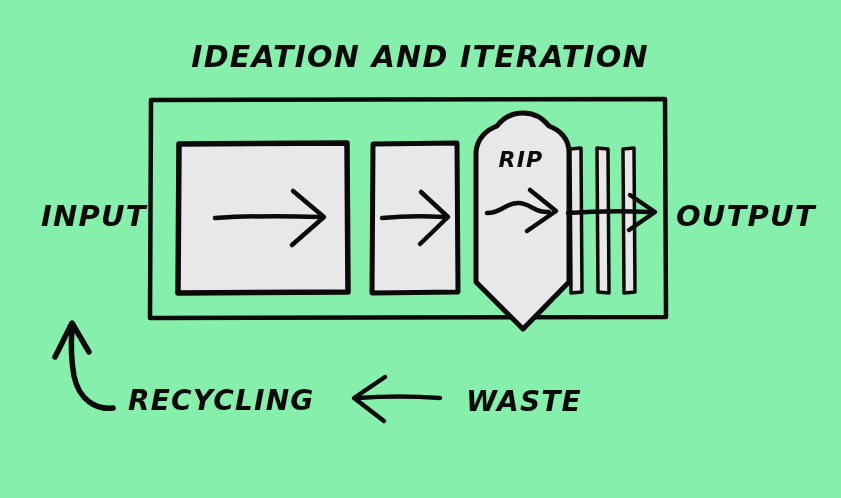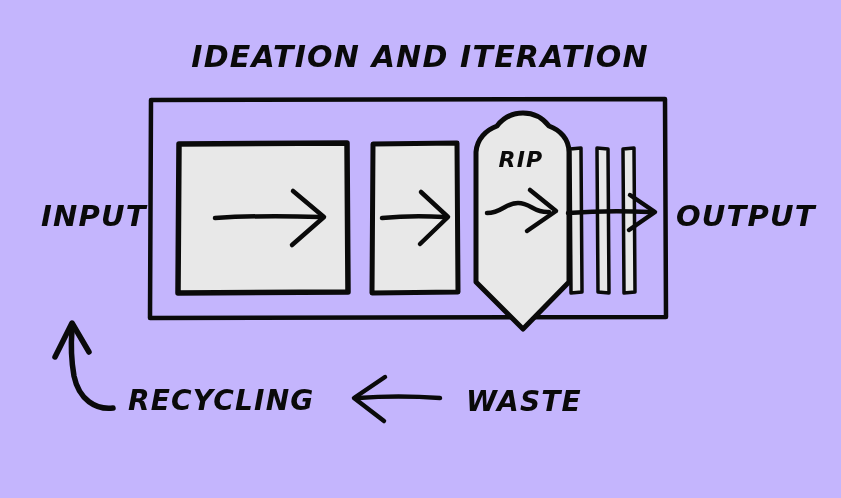--- a/index.html
+++ b/index.html
@@ -9,21 +9,21 @@
   body {
     width: 841px;
     height: 498px;
     overflow: hidden;
     font-family: "DejaVu Sans", sans-serif;
   }
   #stage {
     position: relative;
     width: 841px;
     height: 498px;
-    background: #c4b5fd;
+    background: #86efac;
   }
   #diagram-svg {
     position: absolute;
     left: 0;
     top: 0;
     width: 841px;
     height: 498px;
     display: block;
   }
   .hand-text {

